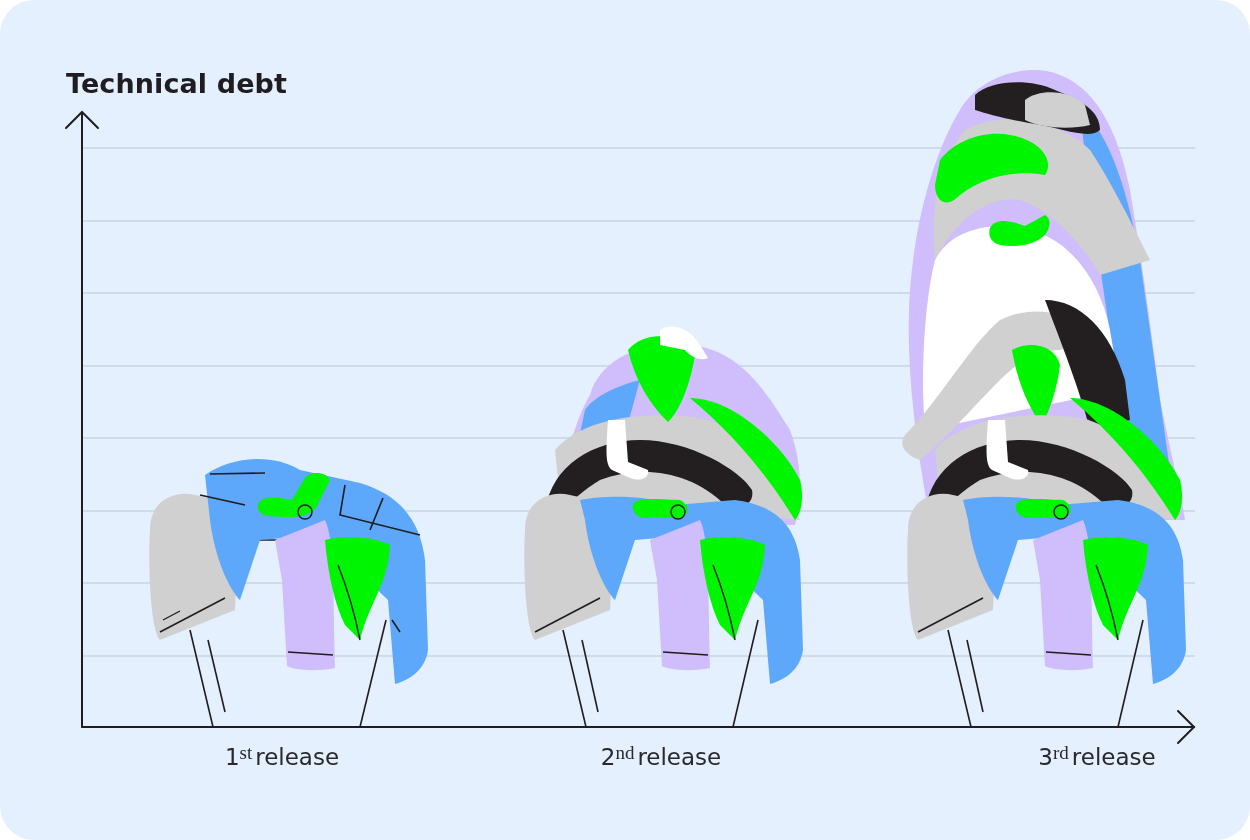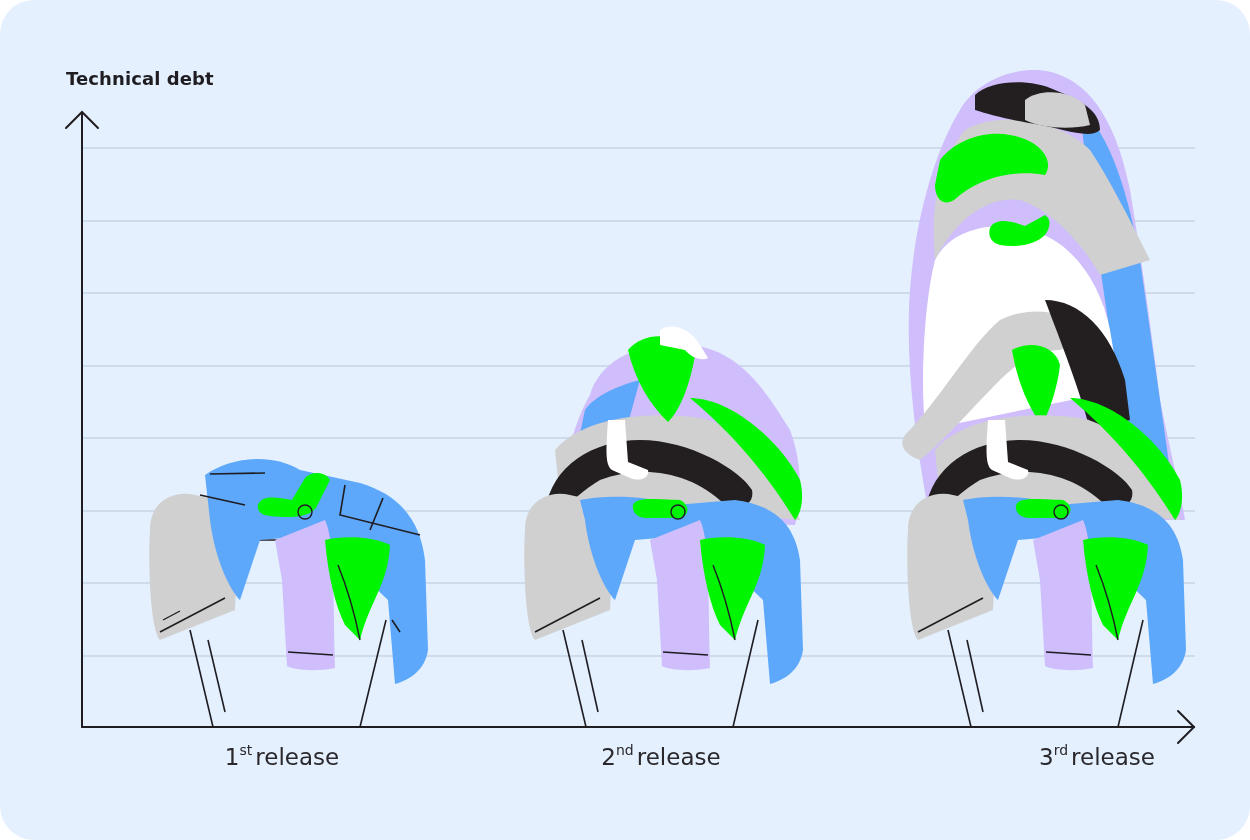--- a/index.html
+++ b/index.html
@@ -1,20 +1,20 @@
 <!DOCTYPE html>
 <html><head>
 <meta charset="utf-8">
 <style>
   html, body { margin:0; padding:0; background:#ffffff; }
   body { width:1250px; height:840px; position:relative; overflow:hidden; font-family:"Liberation Sans", sans-serif; }
   .card { position:absolute; left:0; top:0; width:1250px; height:840px; background:#e4f0fd; border-radius:34px; }
-  .ylabel { position:absolute; left:66px; top:68px; font-size:18px; font-weight:600; color:#1f1d22; letter-spacing:0.1px; font-family:"DejaVu Sans", sans-serif; }
+  .ylabel { position:absolute; left:66px; top:68px; font-size:27px; font-weight:600; color:#1f1d22; letter-spacing:0.1px; font-family:"DejaVu Sans", sans-serif; }
   .xlabel { position:absolute; top:744px; font-size:23px; color:#2a282d; font-family:"DejaVu Sans", sans-serif; transform:translateX(-50%); white-space:nowrap; }
-  .xlabel sup { font-size:14px; vertical-align:top; position:relative; top:-2px; margin-right:3px; }
+  .xlabel sup { font-size:19px; vertical-align:top; position:relative; top:-2px; margin-right:3px;font-family:Liberation Serif, serif; }
   svg.plot { position:absolute; left:0; top:0; }
 </style>
 </head>
 <body>
 
 <div class="card"></div>
 
 <div class="ylabel">Technical debt</div>
 
 <svg class="plot" width="1250" height="840" viewBox="0 0 1250 840">

